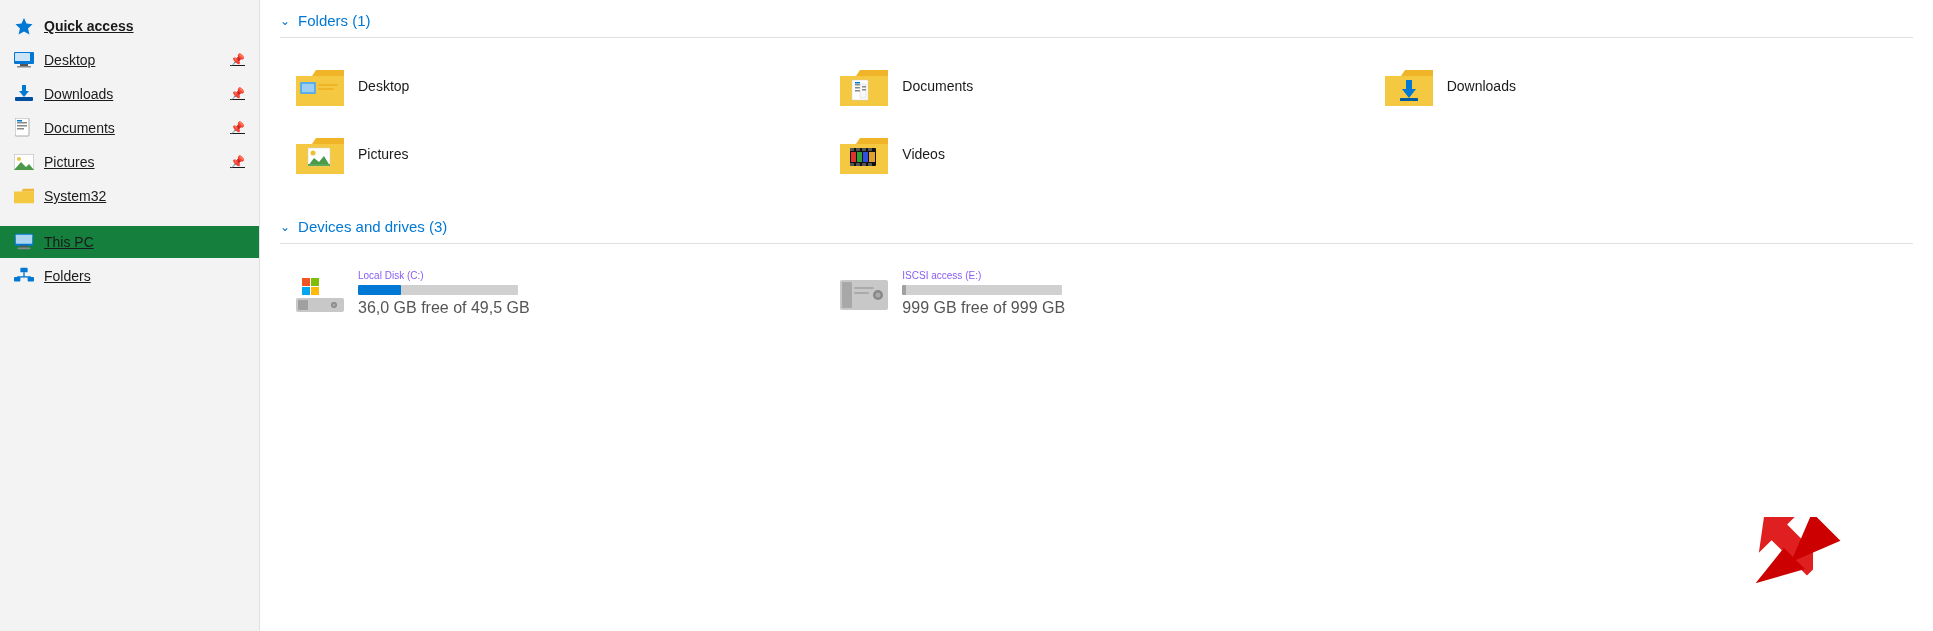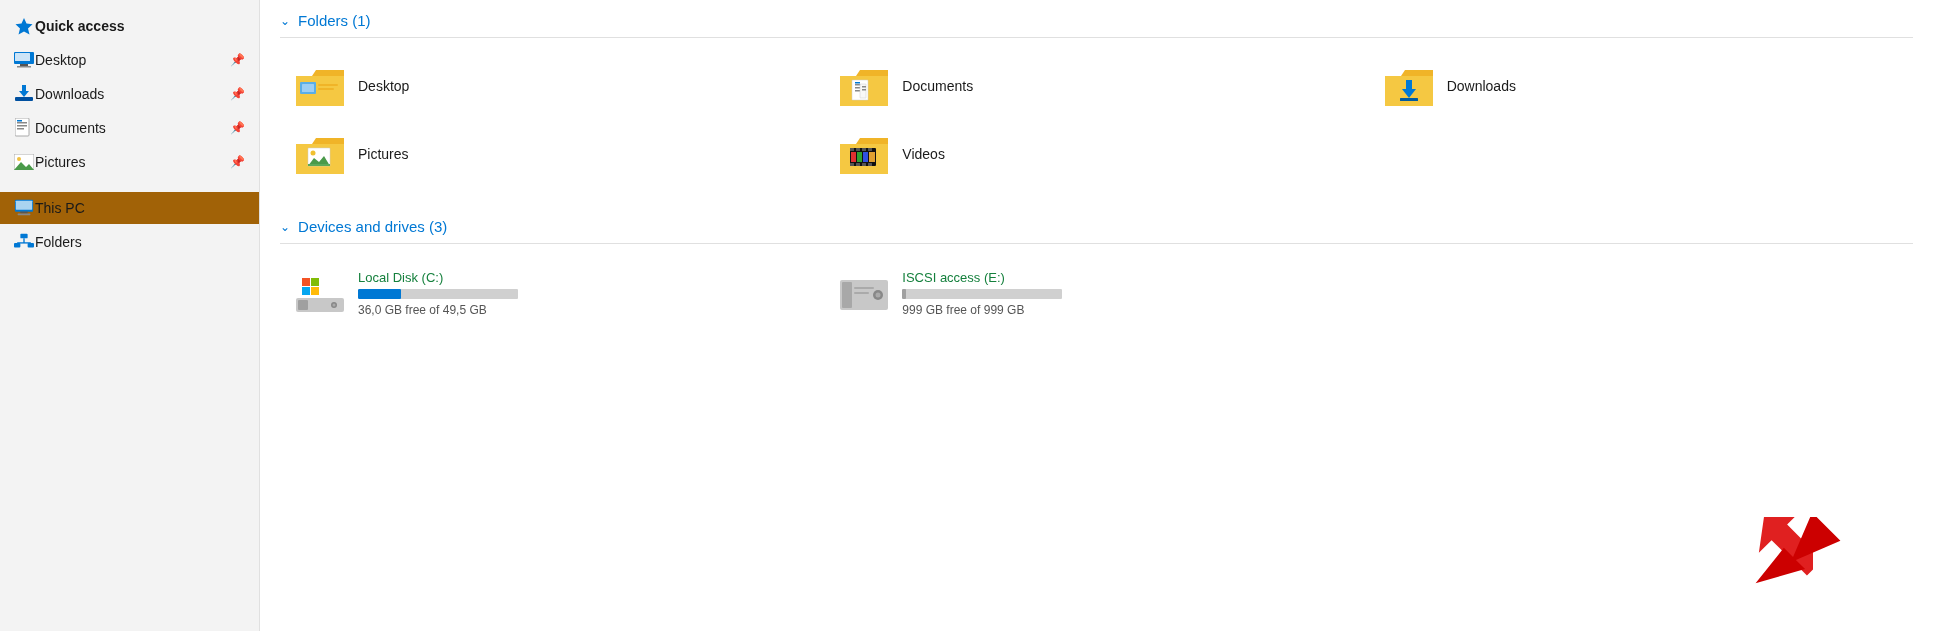--- a/index.html
+++ b/index.html
@@ -23,25 +23,26 @@
       flex-direction: column;
       gap: 2px;
     }
     .sidebar-item {
       display: flex;
       align-items: center;
       padding: 6px 14px;
       cursor: pointer;
       font-size: 14px;
       color: #1a1a1a;
-      gap: 1px;
+      gap: 10px;
       white-space: nowrap;
+      text-decoration: underline;
     }
     .sidebar-item.active {
-      background: #a16207;
+      background: #15803d;
       align-items: center;
     }
     .sidebar-icon {
       width: 20px;
       height: 20px;
       display: flex;
       align-items: center;
       justify-content: center;
       flex-shrink: 0;
     }
@@ -125,40 +126,40 @@
       display: flex;
       align-items: center;
       justify-content: center;
     }
     .drive-info {
       display: flex;
       flex-direction: column;
       gap: 4px;
     }
     .drive-name {
-      font-size: 13px;
-      color: #15803d;
+      font-size: 10px;
+      color: #8b5cf6;
     }
     .drive-bar-bg {
       width: 160px;
       height: 10px;
       background: #d0d0d0;
       border-radius: 1px;
       overflow: hidden;
     }
     .drive-bar-fill {
       height: 100%;
       background: #0078d4;
       border-radius: 1px;
     }
     .drive-bar-fill.grey {
       background: #a0a0a0;
     }
     .drive-size {
-      font-size: 12px;
+      font-size: 16px;
       color: #555;
     }
   </style>
 </head>
 <body>
 
 <div class="sidebar">
 
   <div class="sidebar-item">
     <span class="sidebar-icon">
@@ -213,20 +214,29 @@
       <svg width="20" height="16" viewBox="0 0 20 16">
           <rect x="0" y="0" width="20" height="16" fill="#fff" stroke="#aaa" stroke-width="1" rx="1"></rect>
           <circle cx="5" cy="5" r="2" fill="#f0c040"></circle>
           <polygon points="0,16 7,8 12,13 15,10 20,16" fill="#4a9a4a"></polygon>
         </svg>
     </span>
     <span>Pictures</span>
     <span class="pin-icon">📌</span>
   </div>
 
+  <div class="sidebar-item">
+    <span class="sidebar-icon">
+      <svg width="22" height="18" viewBox="0 0 22 18">
+          <path d="M0,4 L0,17 L22,17 L22,4 Z" fill="#f5c842"></path>
+          <path d="M0,4 L8,4 L10,1 L22,1 L22,4 Z" fill="#f0b830"></path>
+        </svg>
+    </span>
+    <span>System32</span>
+  </div>
 
   <div style="height:10px;"></div>
 
   <div class="sidebar-item active">
     <span class="sidebar-icon">
       <svg width="22" height="18" viewBox="0 0 22 18">
           <rect x="1" y="0" width="20" height="13" fill="#0078d4" rx="1"></rect>
           <rect x="2" y="1" width="18" height="10" fill="#aad4f0" rx="0.5"></rect>
           <rect x="7" y="13" width="8" height="2" fill="#555"></rect>
           <rect x="4" y="15" width="14" height="2" fill="#888" rx="0.5"></rect>

